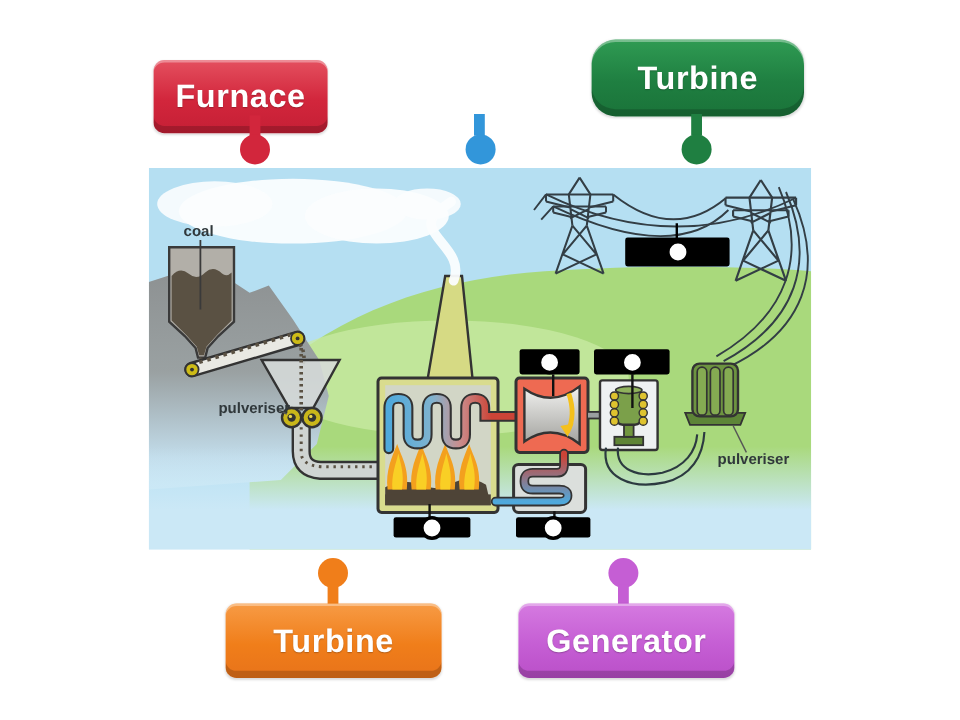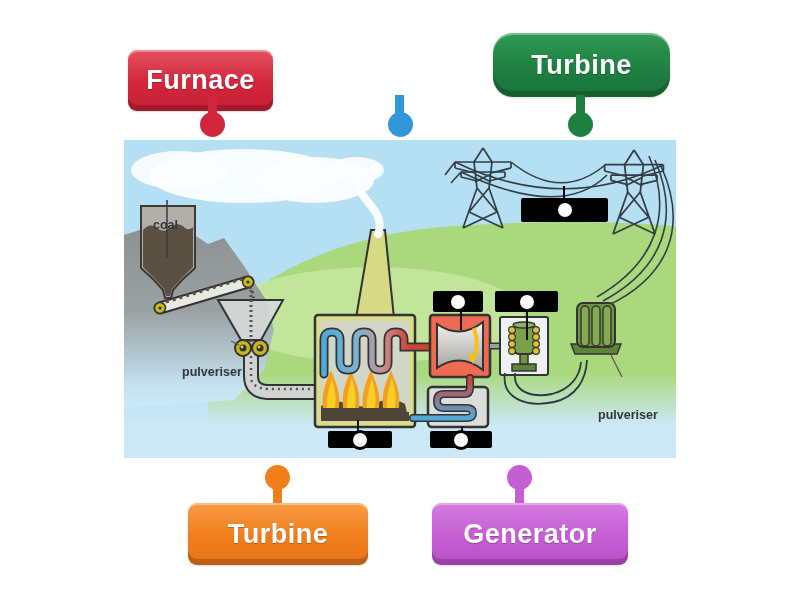--- a/index.html
+++ b/index.html
@@ -16,21 +16,21 @@
   .tile.green {background:linear-gradient(180deg,#2f9b53,#1f7f41 55%,#1a7339);}
   .tile.orange{background:linear-gradient(180deg,#f79b45,#f07e1a 55%,#e8731a);}
   .tile.purple{background:linear-gradient(180deg,#d57ae0,#c55ed4 55%,#ba4fc8);}
   .stem{position:absolute;width:9px;}
   .dot{position:absolute;width:25px;height:25px;border-radius:50%;}
   .c-red{background:#d2263c;} .c-blue{background:#3296da;} .c-green{background:#1f7f41;}
   .c-orange{background:#f07e1a;} .c-purple{background:#c55ed4;}
 
   
   .diagram{position:absolute;left:124px;top:140px;width:552px;height:318px;}
-  .anno{position:absolute;font-size:12.5px;font-weight:700;color:#30383b;white-space:nowrap;margin-top:32px;}
+  .anno{position:absolute;font-size:12.5px;font-weight:700;color:#30383b;white-space:nowrap;}
 
   
   .zone{position:absolute;background:#000;border-radius:2px;display:flex;align-items:center;justify-content:center;cursor:pointer;}
   .zone .ring{width:14px;height:14px;background:#fff;border:3px solid #000;border-radius:50%;}
 </style>
 </head>
 <body>
 
 <div class="stage">
 
@@ -50,21 +50,21 @@
   <div class="dot c-green" style="left:568px;top:112px;"></div>
 
   <div class="dot c-orange" style="left:265px;top:465px;"></div>
   <div class="stem c-orange" style="left:273px;top:487px;height:17px;"></div>
   <div class="tile orange" style="left:188px;top:503px;width:180px;height:62px;">
     <span>Turbine</span>
   </div>
 
   <div class="dot c-purple" style="left:507px;top:465px;"></div>
   <div class="stem c-purple" style="left:515px;top:487px;height:17px;"></div>
-  <div class="tile purple" style="left:432px;top:503px;width:196px;height:62px;text-align:center;">
+  <div class="tile purple" style="left:432px;top:503px;width:180px;height:62px;text-align:center;">
     <span>Generator</span>
   </div>
 
   <div class="diagram">
     <svg viewBox="0 0 552 318" width="552" height="318">
       <defs>
         <linearGradient id="mtn" x1="0" y1="90" x2="0" y2="268" gradientUnits="userSpaceOnUse">
           <stop offset="0" stop-color="#8e9293"></stop>
             <stop offset="0.45" stop-color="#9aa1a2"></stop>
           <stop offset="0.85" stop-color="#c2dcea"></stop>

